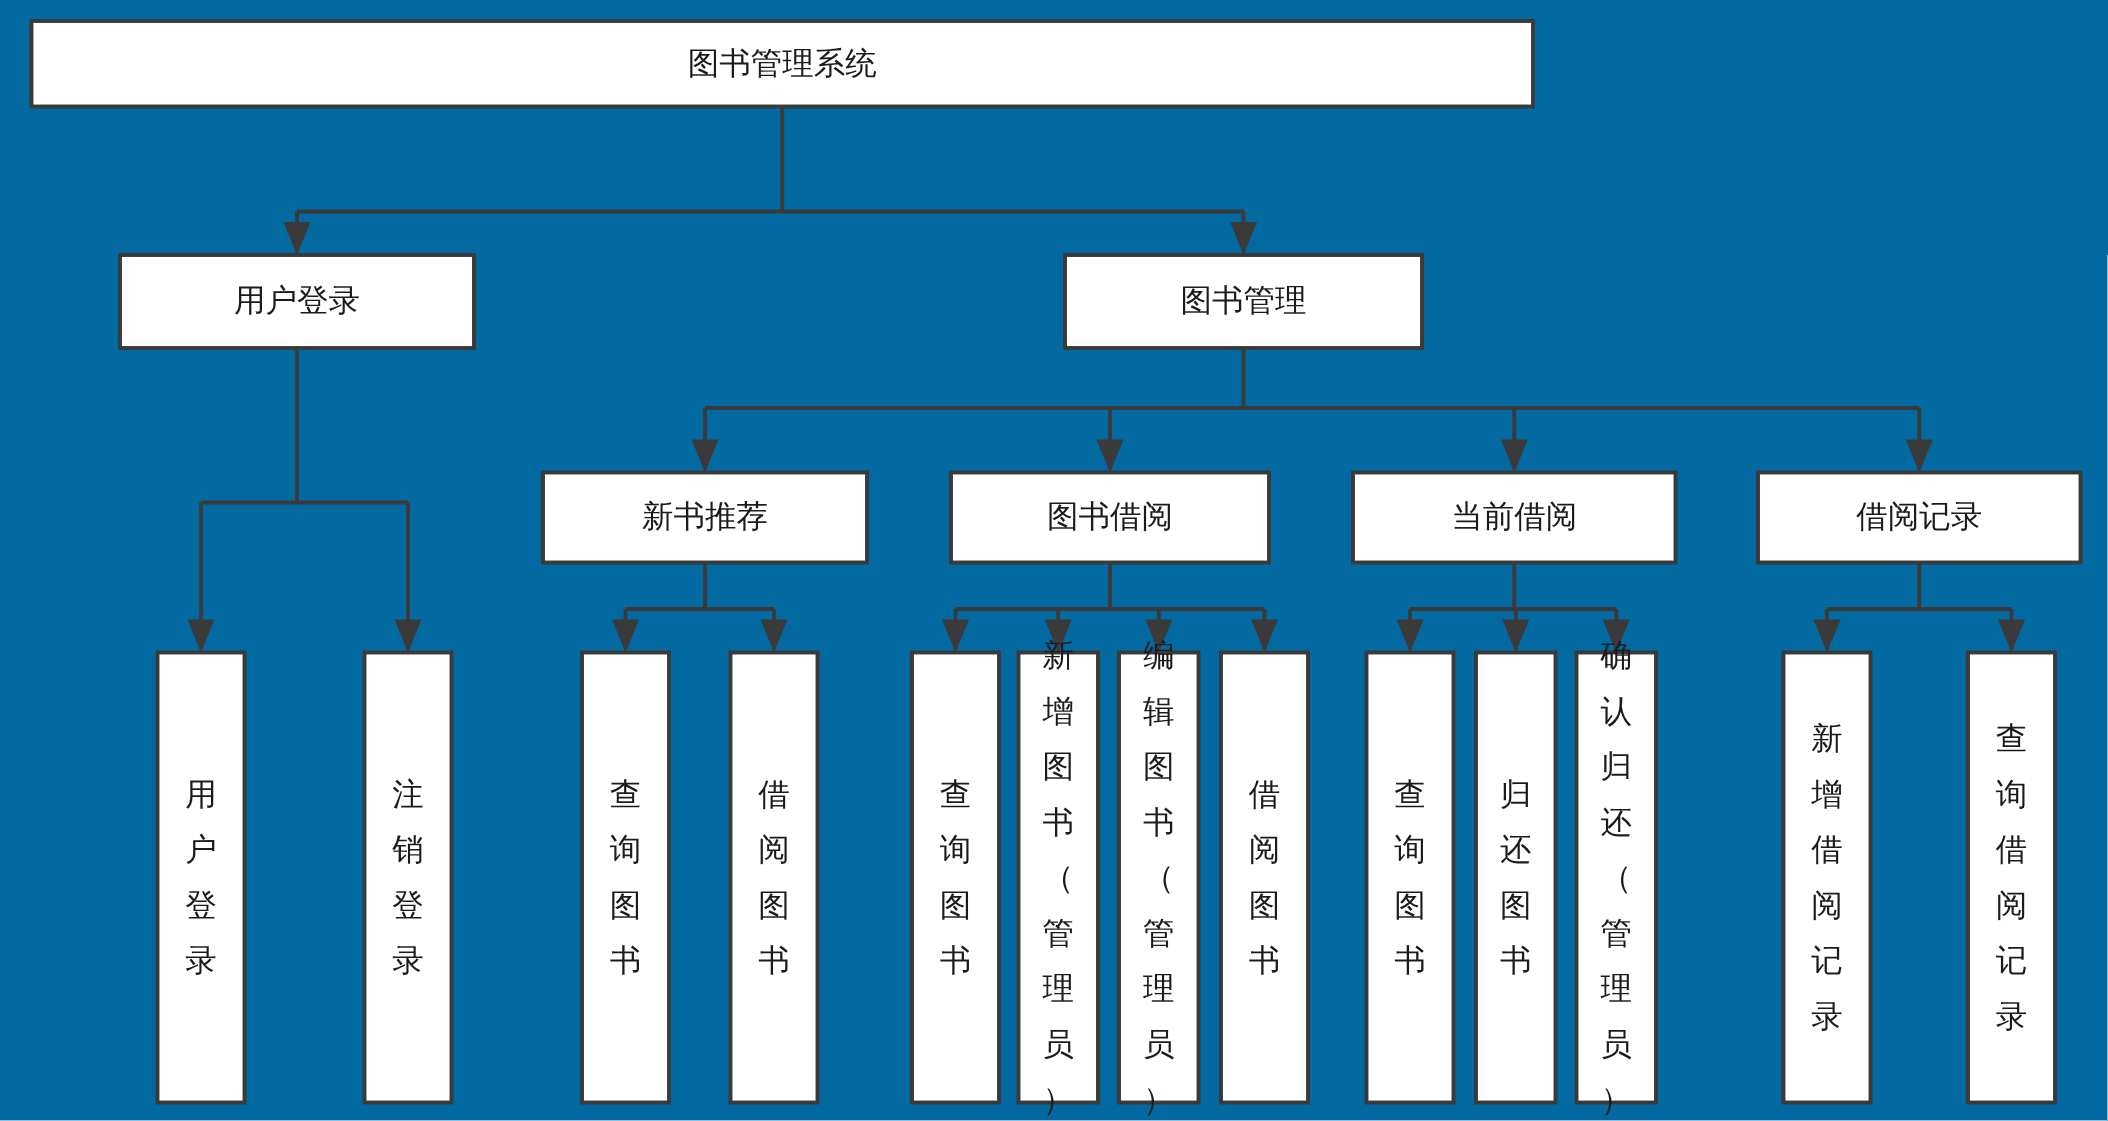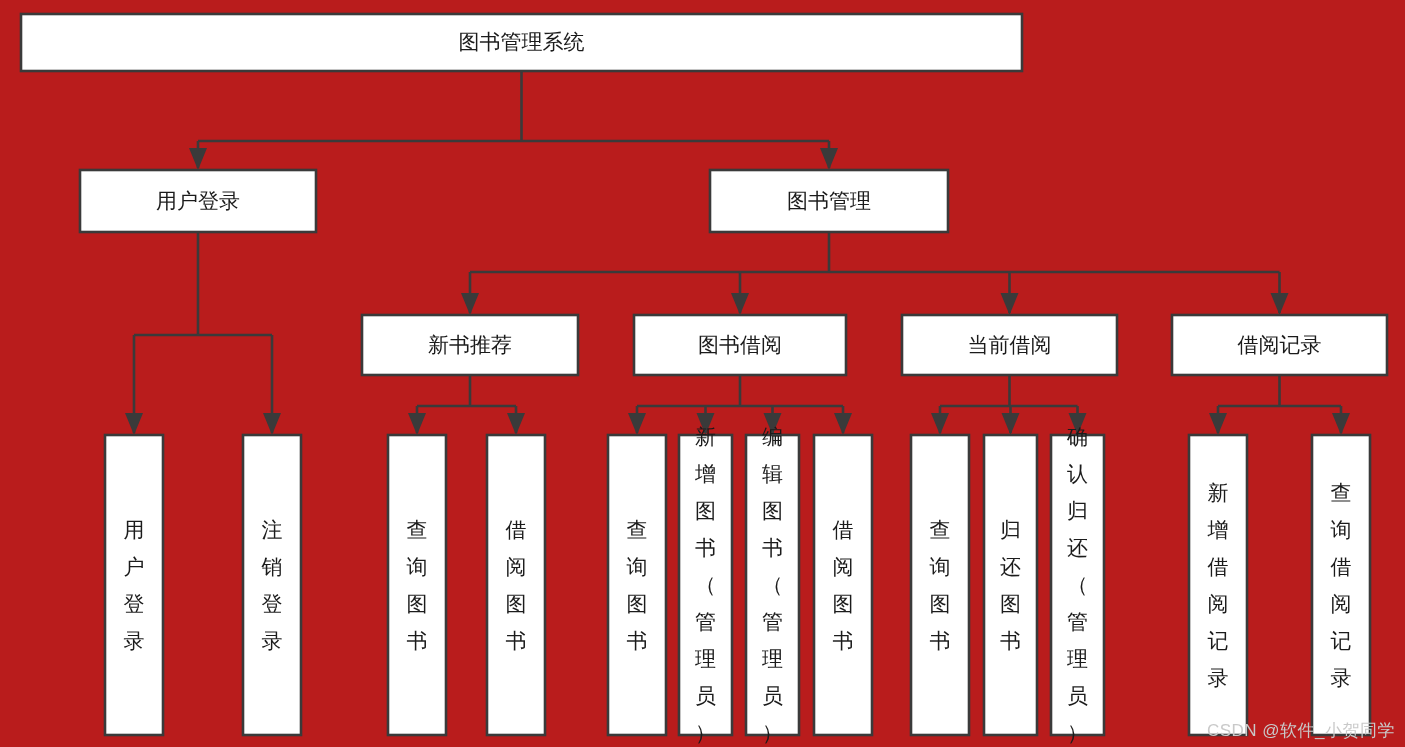--- a/index.html
+++ b/index.html
@@ -7,21 +7,21 @@
     padding: 0;
     background: #ffffff;
   }
   body {
     font-family: "Liberation Sans", "DejaVu Sans", sans-serif;
   }
   #diagram-root {
     position: relative;
     width: 1405px;
     height: 747px;
-    background: #b91c1c;
+    background: #0369a1;
     overflow: hidden;
   }
   svg.diagram-canvas {
     position: absolute;
     left: 0;
     top: 0;
     width: 1405px;
     height: 747px;
     display: block;
   }
@@ -200,14 +200,13 @@
         <g>
           <rect x="1189" y="435" width="58" height="300" class="node-box"></rect>
           <text x="1218" class="node-label-vertical"><tspan x="1218" y="499.5">新</tspan><tspan x="1218" y="536.5">增</tspan><tspan x="1218" y="573.5">借</tspan><tspan x="1218" y="610.5">阅</tspan><tspan x="1218" y="647.5">记</tspan><tspan x="1218" y="684.5">录</tspan></text>
         </g>
         <g>
           <rect x="1312" y="435" width="58" height="300" class="node-box"></rect>
           <text x="1341" class="node-label-vertical"><tspan x="1341" y="499.5">查</tspan><tspan x="1341" y="536.5">询</tspan><tspan x="1341" y="573.5">借</tspan><tspan x="1341" y="610.5">阅</tspan><tspan x="1341" y="647.5">记</tspan><tspan x="1341" y="684.5">录</tspan></text>
         </g>
       </g>
   </svg>
-  <div class="watermark-text">CSDN @软件_小贺同学</div>
 </div>
 
 </body></html>

